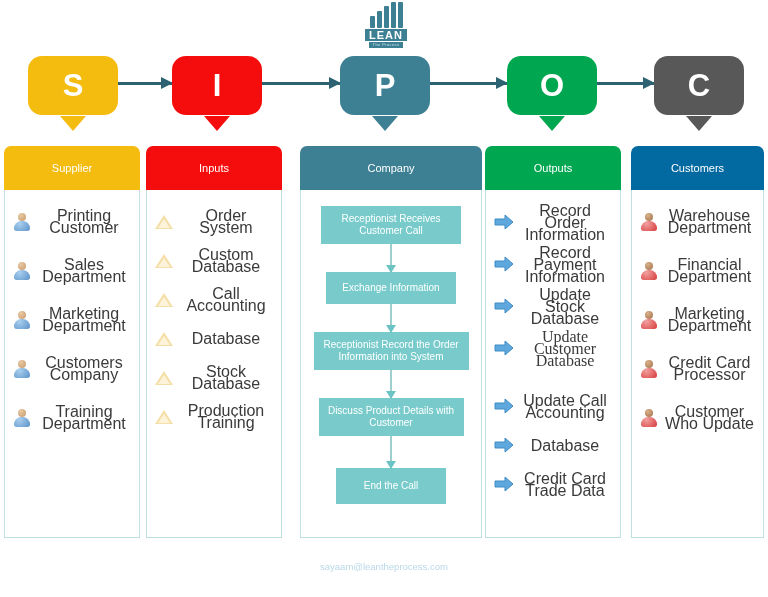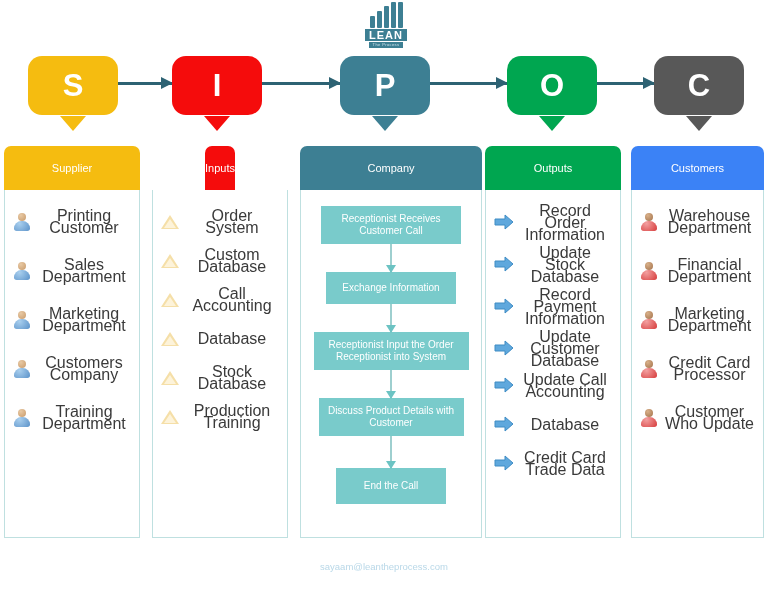--- a/index.html
+++ b/index.html
@@ -220,21 +220,21 @@
           <div class="list-item" style="margin-bottom: 14px;">
             <span class="ico ico-person">
               <span class="head"></span>
               <span class="body"></span>
             </span>
             <span class="lbl">Training Department</span>
           </div>
         </div>
       </div>
     </div>
-    <div class="col" style="left: 152px; width: 136px; align-items: center;">
+    <div class="col" style="left: 146px; width: 136px;">
       <div class="col-head" style="background: rgb(245, 12, 12);">
         <span>Inputs</span>
       </div>
       <div class="col-body">
         <div class="list">
           <div class="list-item" style="margin-bottom: 4px;">
             <span class="ico ico-triangle">
               <span class="tri"></span>
               <span class="tri2"></span>
             </span>
@@ -286,21 +286,21 @@
         <div class="flow">
           <div class="flow-box" style="width: 140px; height: 38px;">
             <span>Receptionist Receives Customer Call</span>
           </div>
           <div class="flow-arrow" style="height: 28px;"></div>
           <div class="flow-box" style="width: 130px; height: 32px;">
             <span>Exchange Information</span>
           </div>
           <div class="flow-arrow" style="height: 28px;"></div>
           <div class="flow-box" style="width: 155px; height: 38px;">
-            <span>Receptionist Input the Order Receptionist into System</span>
+            <span>Receptionist Record the Order Information into System</span>
           </div>
           <div class="flow-arrow" style="height: 28px;"></div>
           <div class="flow-box" style="width: 145px; height: 38px;">
             <span>Discuss Product Details with Customer</span>
           </div>
           <div class="flow-arrow" style="height: 32px;"></div>
           <div class="flow-box" style="width: 110px; height: 36px;">
             <span>End the Call</span>
           </div>
         </div>
@@ -319,31 +319,31 @@
               </svg>
             </span>
             <span class="lbl">Record Order Information</span>
           </div>
           <div class="list-item" style="margin-bottom: 4px;">
             <span class="ico ico-arrow">
               <svg width="20" height="18" viewBox="0 0 20 18">
                 <path d="M1 6 H11 V2 L19 9 L11 16 V12 H1 Z" fill="#5fa8dd" stroke="#3f8cc4" stroke-width="1" stroke-linejoin="round"></path>
               </svg>
             </span>
+            <span class="lbl">Record Payment Information</span>
+          </div>
+          <div class="list-item" style="margin-bottom: 4px;">
+            <span class="ico ico-arrow">
+              <svg width="20" height="18" viewBox="0 0 20 18">
+                <path d="M1 6 H11 V2 L19 9 L11 16 V12 H1 Z" fill="#5fa8dd" stroke="#3f8cc4" stroke-width="1" stroke-linejoin="round"></path>
+              </svg>
+            </span>
             <span class="lbl">Update Stock Database</span>
           </div>
-          <div class="list-item" style="margin-bottom: 4px;">
-            <span class="ico ico-arrow">
-              <svg width="20" height="18" viewBox="0 0 20 18">
-                <path d="M1 6 H11 V2 L19 9 L11 16 V12 H1 Z" fill="#5fa8dd" stroke="#3f8cc4" stroke-width="1" stroke-linejoin="round"></path>
-              </svg>
-            </span>
-            <span class="lbl">Record Payment Information</span>
-          </div>
-          <div class="list-item" style="margin-bottom: 0;">
+          <div class="list-item" style="margin-bottom: 21px; font-family: Liberation Serif, serif;">
             <span class="ico ico-arrow">
               <svg width="20" height="18" viewBox="0 0 20 18">
                 <path d="M1 6 H11 V2 L19 9 L11 16 V12 H1 Z" fill="#5fa8dd" stroke="#3f8cc4" stroke-width="1" stroke-linejoin="round"></path>
               </svg>
             </span>
             <span class="lbl">Update Customer Database</span>
           </div>
           <div class="list-item" style="margin-bottom: 4px;">
             <span class="ico ico-arrow">
               <svg width="20" height="18" viewBox="0 0 20 18">
@@ -365,21 +365,21 @@
               <svg width="20" height="18" viewBox="0 0 20 18">
                 <path d="M1 6 H11 V2 L19 9 L11 16 V12 H1 Z" fill="#5fa8dd" stroke="#3f8cc4" stroke-width="1" stroke-linejoin="round"></path>
               </svg>
             </span>
             <span class="lbl">Credit Card Trade Data</span>
           </div>
         </div>
       </div>
     </div>
     <div class="col" style="left: 631px; width: 133px;">
-      <div class="col-head" style="background: #3b82f6;">
+      <div class="col-head" style="background: #0369a1;">
         <span>Customers</span>
       </div>
       <div class="col-body">
         <div class="list">
           <div class="list-item" style="margin-bottom: 14px;">
             <span class="ico ico-person-red">
               <span class="head"></span>
               <span class="body"></span>
             </span>
             <span class="lbl">Warehouse Department</span>

